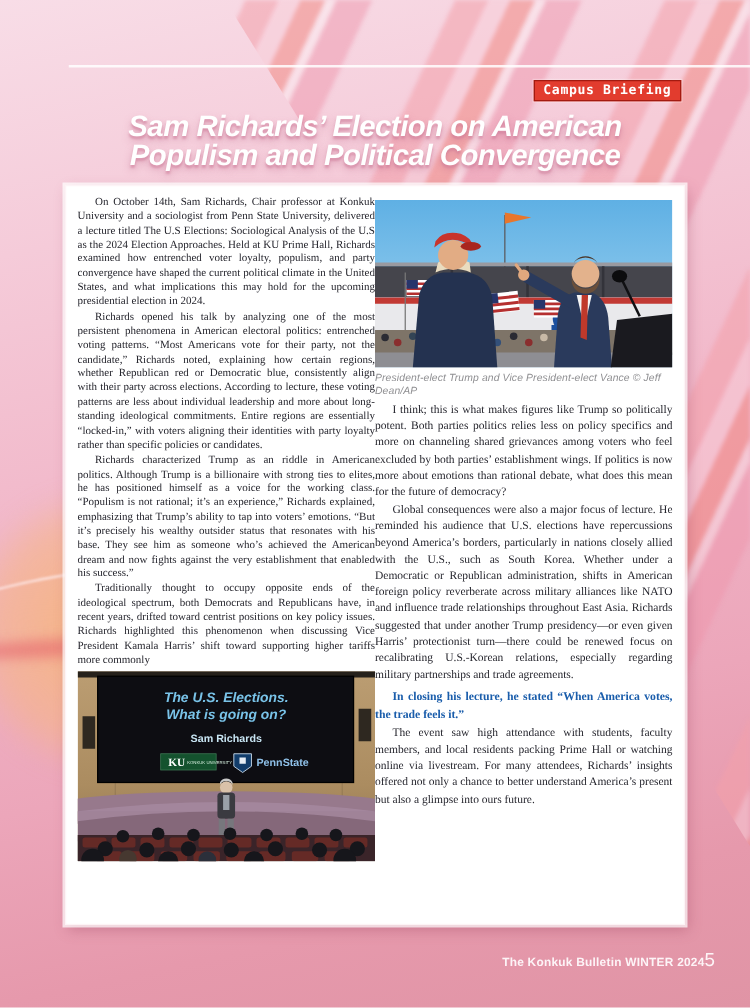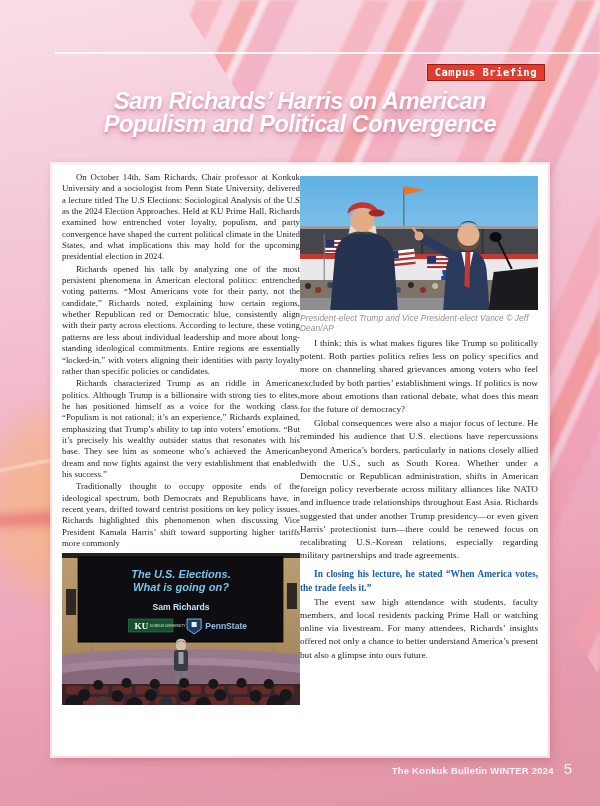--- a/index.html
+++ b/index.html
@@ -34,55 +34,55 @@
     color:#fff; background:#e23c2e; border:1px solid #a31a10;
     padding:1px 7px 2px; box-shadow:0 0 0 1px rgba(255,255,255,0.3);margin-top:34px; }
   .topline { position:absolute; top:52px; left:55px; right:0; height:1.5px;
     background:rgba(255,255,255,0.85); z-index:2; }
   .headline { position:absolute; top:90px; left:0; width:600px; z-index:3; text-align:center;
     font-family:"Liberation Sans", sans-serif; font-weight:bold; font-style:italic;
     font-size:23.5px; line-height:22.5px; letter-spacing:-0.4px; color:#fff;
     text-shadow:0 2px 2px rgba(203,120,150,0.6), 0 4px 7px rgba(190,100,135,0.4); }
 
   
-  .card { position:absolute; left:52px; top:164px; width:496px; height:592px; z-index:2;
+  .card { position:absolute; left:52px; top:148px; width:496px; height:592px; z-index:2;
     background:#fff; padding:7px 9px; display:flex; 
     border:1px solid #fdf4f6;
     box-shadow:0 0 0 2px rgba(255,255,255,0.7), 2px 4px 10px rgba(150,60,90,0.35); }
   .col { flex:1; min-width:0; overflow:hidden; }
   .col p { text-align:justify; text-indent:14px; color:#26262e; }
   .col-left p  { font-size:8.8px; line-height:11.35px; margin-bottom:1px; }
   .col-right p { font-size:9.2px; line-height:13.2px; margin-bottom:1px; }
   .col-right p.lead { line-height:14.6px; }
   .bluehead { font-size:9.4px; line-height:13.2px; font-weight:bold; color:#1a5dab;
     text-align:justify; text-indent:14px; margin:6px 0 1px; }
   .photo { width:100%; display:block; margin-top:4px; }
   .caption { font:italic 8.3px "Liberation Sans", sans-serif; color:#8f8f92;
     text-align:left; margin:3px 0 4px; letter-spacing:0.1px; }
 
   
   .footer { position:absolute; top:760px; right:28px; z-index:3;
-    display:flex; align-items:baseline; gap:10px; color:#fdf4f7;
+    display:flex; align-items:baseline; color:#fdf4f7;
     font-family:"Liberation Sans", sans-serif; }
   .footer .issue { font-size:9.5px; font-weight:bold; letter-spacing:0.2px; }
   .footer .pagenum { font-size:15px; font-weight:normal; }
 </style>
 </head>
 <body>
 
 <div class="stripes"></div>
 <div class="glow"></div>
 <div class="arc"></div>
 <div class="streak"></div>
 
 <div class="badge">Campus Briefing</div>
 <div class="topline"></div>
 
 <div class="headline">
-  <div>Sam Richards’ Harris on American</div>
+  <div>Sam Richards’ Election on American</div>
   <div>Populism and Political Convergence</div>
 </div>
 
 <div class="card">
 
   <div class="col col-left">
     <p>On October 14th, Sam Richards, Chair professor at Konkuk University and a sociologist from Penn State University, delivered a lecture titled The U.S Elections: Sociological Analysis of the U.S as the 2024 Election Approaches. Held at KU Prime Hall, Richards examined how entrenched voter loyalty, populism, and party convergence have shaped the current political climate in the United States, and what implications this may hold for the upcoming presidential election in 2024.</p>
     <p>Richards opened his talk by analyzing one of the most persistent phenomena in American electoral politics: entrenched voting patterns. “Most Americans vote for their party, not the candidate,” Richards noted, explaining how certain regions, whether Republican red or Democratic blue, consistently align with their party across elections. According to lecture, these voting patterns are less about individual leadership and more about long-standing ideological commitments. Entire regions are essentially “locked-in,” with voters aligning their identities with party loyalty rather than specific policies or candidates.</p>
     <p>Richards characterized Trump as an riddle in American politics. Although Trump is a billionaire with strong ties to elites, he has positioned himself as a voice for the working class. “Populism is not rational; it’s an experience,” Richards explained, emphasizing that Trump’s ability to tap into voters’ emotions.  “But it’s precisely his wealthy outsider status that resonates with his base. They see him as someone who’s achieved the American dream and now fights against the very establishment that enabled his success.”</p>
     <p>Traditionally thought to occupy opposite ends of the ideological spectrum, both Democrats and Republicans have, in recent years, drifted toward centrist positions on key policy issues. Richards highlighted this phenomenon when discussing Vice President Kamala Harris’ shift toward supporting higher tariffs more commonly</p>

